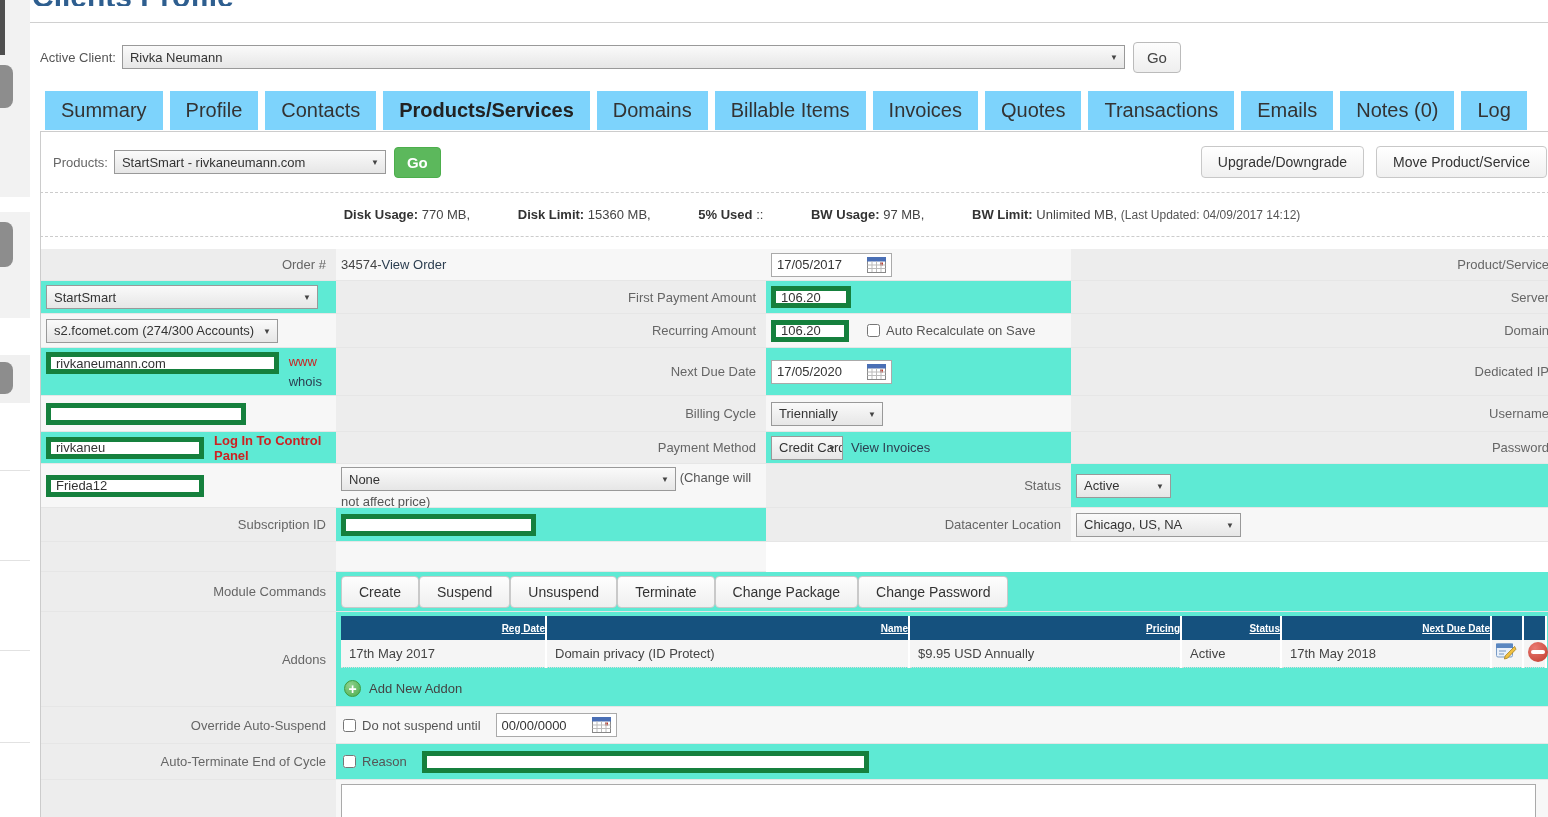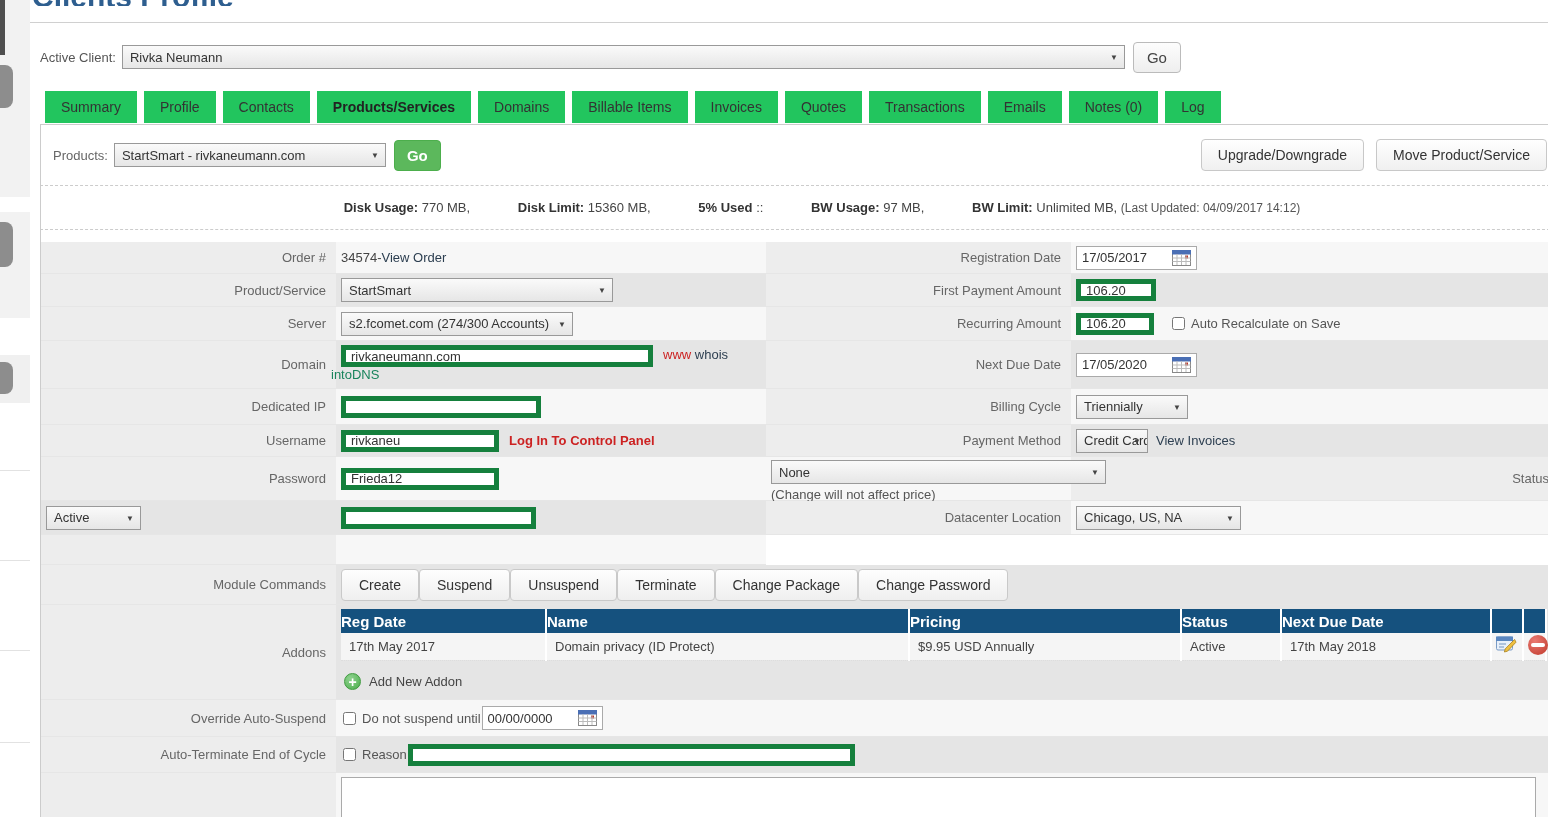--- a/index.html
+++ b/index.html
@@ -20,21 +20,21 @@
   .main { position:absolute; left:30px; top:0; width:1530px; }
   .page-title { font-size:30px; font-weight:bold; color:#2e5e8f; margin:-20px 0 0 2px; height:26px; overflow:hidden; white-space:nowrap; }
   .title-rule { border-bottom:1px solid #d0d0d0; margin-top:16px; width:1518px; }
 
   .client-row { margin:17px 0 0 10px; height:34px; display:flex; align-items:center; }
   .client-row .lbl { color:#555; margin-right:6px; }
   .go-btn { margin-left:8px; padding:6px 13px; font-size:15px; color:#444; background:linear-gradient(#fdfdfd,#eee);
     border:1px solid #bbb; border-radius:4px; cursor:pointer; }
 
   .tabs { margin:17px 0 0 15px; display:flex; gap:7px; }
-  .tab { background:#22c55e; padding:8px 16px; font-size:14px; color:#333; cursor:pointer; white-space:nowrap; }
+  .tab { background:#7dd3fc; padding:8px 16px; font-size:20px; color:#333; cursor:pointer; white-space:nowrap; }
   .tab.active { font-weight:bold; color:#222; }
 
   .content-box { margin:1px 0 0 10px; width:1520px; border:1px solid #ccc; background:#fff; }
 
   .products-row { height:60px; display:flex; align-items:center; padding:0 12px; }
   .products-row .lbl { color:#666; margin-right:6px; }
   .go-green { margin-left:8px; padding:6px 12px; font-size:15px; font-weight:bold; color:#fff;
     background:#5cb85c; border:1px solid #4cae4c; border-radius:4px; cursor:pointer; }
   .spacer { flex:1; }
   .white-btn { padding:7px 16px; font-size:14px; color:#333; background:linear-gradient(#fff,#f0f0f0);
@@ -44,21 +44,21 @@
   .usage-box b { color:#333;padding-left:44px; }
   .usage-box .updated { font-size:12px; color:#555; }
 
   
   .form-top { margin-top:12px; display:grid; grid-template-columns:295px 430px 305px 1fr;
     grid-template-rows:32px 33px 34px 48px 36px 32px 44px 34px 30px; }
   .cell { border-bottom:1px solid #e6e6e6; display:flex; align-items:center; }
   .lblc { background:#ededed; color:#666; justify-content:flex-end; padding-right:10px; text-align:right; }
   .valc { padding-left:5px; }
   .odd  { background:#f7f7f7; }
-  .even { background:#e5e5e5; }
+  .even { background:#5eead4; }
 
   .frow { display:grid; grid-template-columns:295px 1fr; }
   .frow .cell { min-height:100%; }
 
   input[type=text] { border:5px solid #15803d; height:22px; font-size:13px; font-family:inherit; color:#333; padding:0 5px; background:#fff; }
   input[type=checkbox] { width:13px; height:13px; margin:0 6px 0 2px; }
   textarea { border:1px solid #aaa; font-family:inherit; font-size:13px; resize:none; }
 
   .sel { position:relative; display:inline-flex; align-items:center; height:24px; border:1px solid #999;
     background:linear-gradient(#fafafa,#e6e6e6); color:#333; padding:0 22px 0 7px; cursor:pointer; white-space:nowrap; overflow:hidden; }
@@ -73,33 +73,33 @@
   .date-wrap input { border:none; height:20px; width:95px; }
   .cal { width:20px; height:18px; display:inline-block; }
 
   .cmd-btns { display:flex; }
   .cmd-btn { padding:7px 17px; font-size:14px; color:#333; background:linear-gradient(#fefefe,#efefef);
     border:1px solid #c9c9c9; border-radius:4px; cursor:pointer; white-space:nowrap; }
 
   
   .addons-cell { display:block; padding:4px 0 0 5px; }
   table.addons { border-collapse:collapse; width:1205px; table-layout:fixed; }
-  table.addons th { background:#15517e; color:#fff; font-size:15px; font-weight:bold; height:24px; text-align:left;
-    border-right:2px solid #fff; }
+  table.addons th { background:#15517e; color:#fff; font-size:10px; font-weight:bold; height:24px; text-align:right;
+    border-right:2px solid #fff;text-decoration:underline; }
   table.addons td { background:#f5f5f5; color:#444; height:27px; padding-left:8px; border-right:2px solid #fff; border-bottom:1px dotted #ddd; }
   .add-new { display:flex; align-items:center; gap:8px; margin:8px 0 0 3px; height:26px; color:#444; cursor:pointer; }
   .plus-ic { width:17px; height:17px; border-radius:50%; background:radial-gradient(circle at 35% 30%, #8fd28f, #4cae4c);
     color:#fff; font-weight:bold; font-size:14px; line-height:16px; text-align:center; display:inline-block; border:1px solid #3f9b3f; }
 
   .icon-btn { display:inline-block; cursor:pointer; }
   .del-ic { width:20px; height:20px; border-radius:50%; background:radial-gradient(circle at 35% 30%, #ea7a72, #c0392b);
     position:relative; display:inline-block; }
   .del-ic::after { content:""; position:absolute; left:3px; top:8px; width:14px; height:4px; background:#fff; border-radius:2px; }
 
-  .inline-lbl { color:#555; margin-right:1px; }
+  .inline-lbl { color:#555; margin-right:15px; }
   .promo-note { color:#555; }
   .admin-notes-row { height:100px; }
   .admin-notes-row textarea { width:1195px; height:78px; margin-top:4px; }
 </style>
 </head>
 <body>
 
 <svg width="0" height="0" style="position:absolute">
   <defs>
     <g id="cal-glyph">
@@ -183,21 +183,20 @@
     </div>
 
     <div class="form-top">
 
       <div class="cell lblc">Order #</div>
       <div class="cell valc odd">
         <span>34574</span>
           <span> - </span>
         <span class="dark-link">View Order</span>
       </div>
-      <div class="cell lblc">Registration Date</div>
       <div class="cell valc odd">
         <span class="date-wrap">
           <input type="text" value="17/05/2017" style="">
           <svg class="cal" viewBox="0 0 20 18">
               <use href="#cal-glyph"></use>
             </svg>
         </span>
       </div>
 
       <div class="cell lblc">Product/Service</div>
@@ -277,20 +276,21 @@
         </span>
         <span class="promo-note">(Change will not affect price)</span>
       </div>
 
       <div class="cell lblc">Status</div>
       <div class="cell valc even">
         <span class="sel" style="width:95px">
           <span>Active</span>
         </span>
       </div>
+      <div class="cell lblc">Subscription ID</div>
       <div class="cell valc even">
         <input type="text" style="width: 195px;" value="">
       </div>
 
       <div class="cell lblc">Datacenter Location</div>
       <div class="cell valc odd">
         <span class="sel" style="width:165px">
           <span>Chicago, US, NA</span>
         </span>
       </div>

